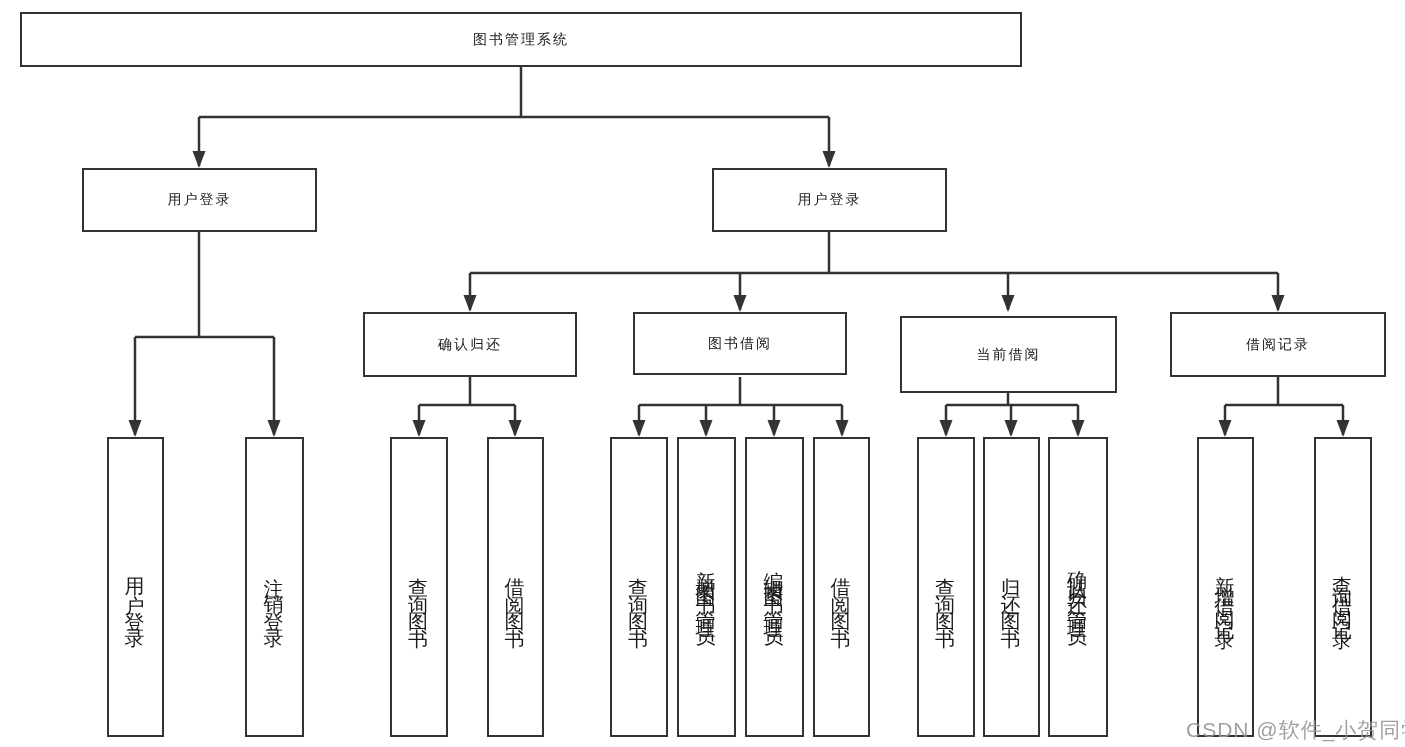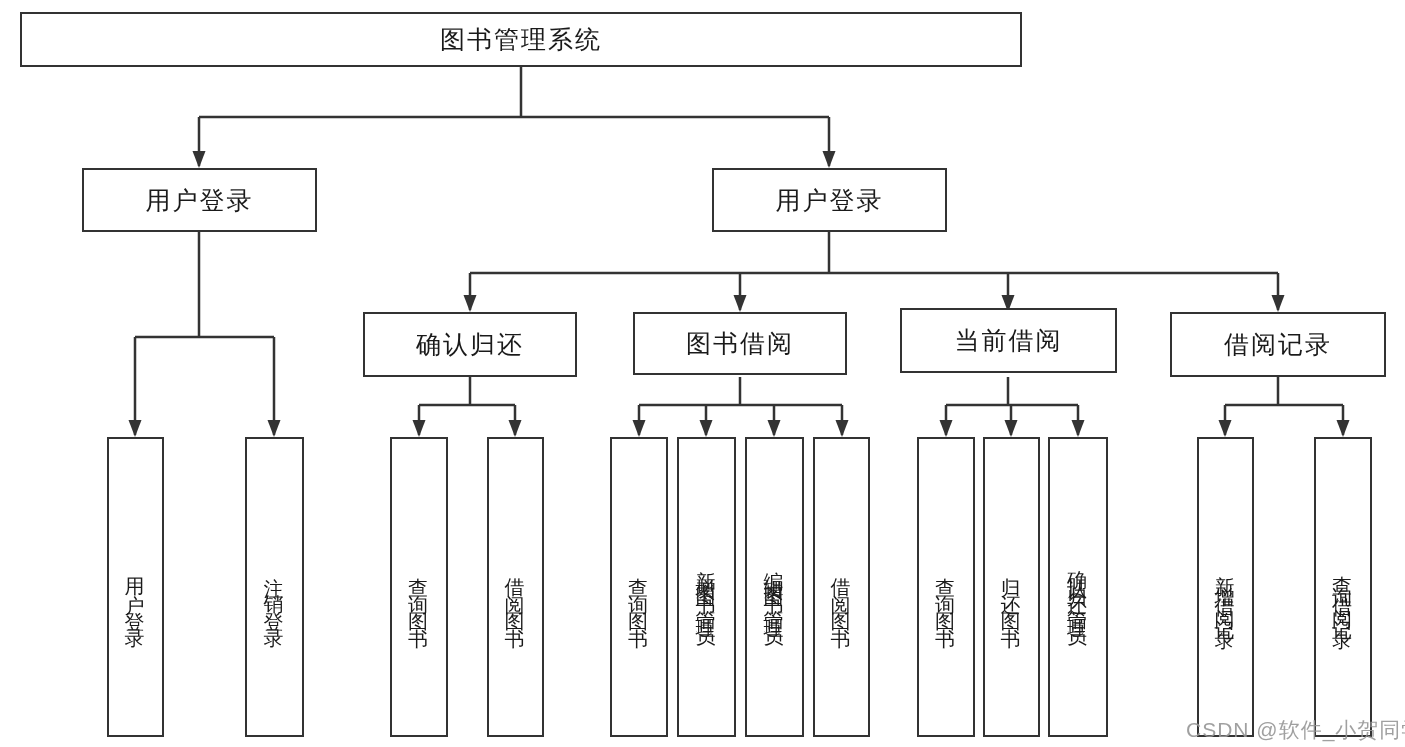--- a/index.html
+++ b/index.html
@@ -13,21 +13,21 @@
   .connectors{position:absolute;left:0;top:0;width:1405px;height:747px;}
   .node{
     position:absolute;
     box-sizing:border-box;
     border:2.5px solid #333333;
     background:#ffffff;
     display:flex;align-items:center;justify-content:center;
     color:#1a1a1a;
   }
   .node.h span{
-    font-size:25px;
+    font-size:14px;
     letter-spacing:2px;
     white-space:nowrap;
   }
   .node.v span{
     writing-mode:vertical-rl;
     text-orientation:mixed;
     font-size:20px;
     white-space:nowrap;
   }
   .node.v4 span{letter-spacing:17px;padding-top:17px;}
@@ -109,21 +109,21 @@
   <div class="node h" style="left:712px;top:168px;width:235px;height:64px">
     <span>用户登录</span>
   </div>
 
   <div class="node h" style="left:363px;top:312px;width:214px;height:65px">
     <span>确认归还</span>
   </div>
   <div class="node h" style="left:633px;top:312px;width:214px;height:63px">
     <span>图书借阅</span>
   </div>
-  <div class="node h" style="left:900px;top:308px;width:217px;height:65px">
+  <div class="node h" style="left:900px;top:316px;width:217px;height:77px">
     <span>当前借阅</span>
   </div>
   <div class="node h" style="left:1170px;top:312px;width:216px;height:65px">
     <span>借阅记录</span>
   </div>
 
   <div class="node v v4" style="left:107px;top:437px;width:57px;height:300px">
     <span>用户登录</span>
   </div>
   <div class="node v v4" style="left:245px;top:437px;width:59px;height:300px">

